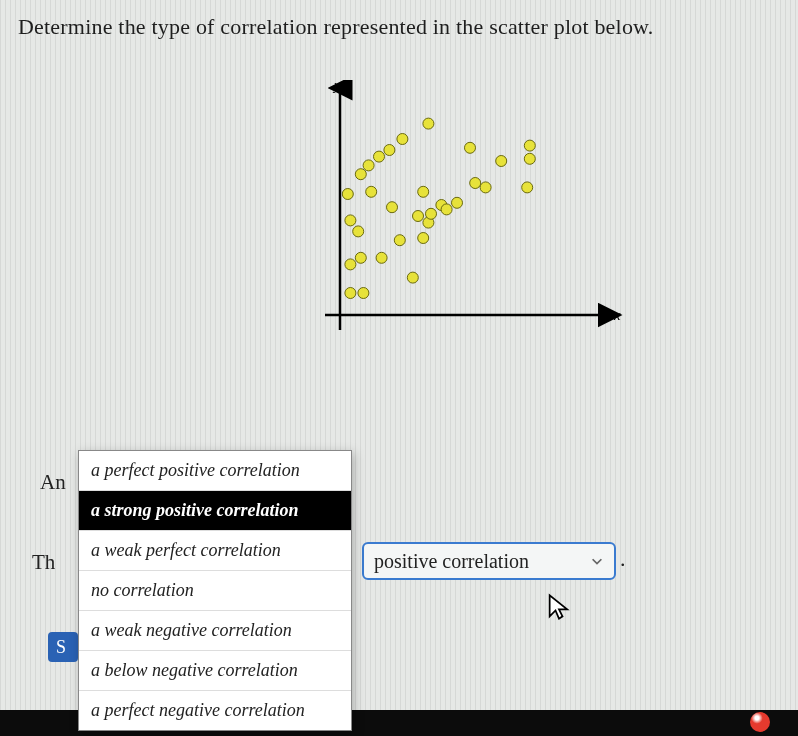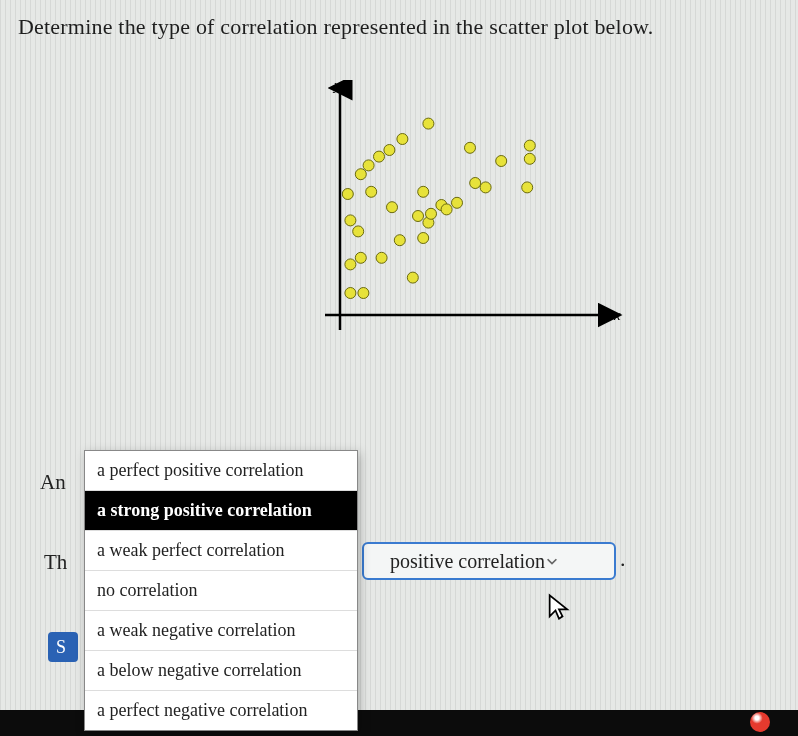--- a/index.html
+++ b/index.html
@@ -33,30 +33,31 @@
     width: 340px;
     height: 280px;
   }
   .chart-wrap svg { display: block; }
   .bg-text {
     position: absolute;
     font-size: 21px;
     color: #222;
   }
   .bg-an { left: 40px; top: 470px; }
-  .bg-th { left: 44px; top: 550px; }
+  .bg-th { left: 32px; top: 550px; }
   .dropdown-list {
     position: absolute;
-    left: 84px;
+    left: 78px;
     top: 450px;
     width: 274px;
     background: #fff;
     border: 1px solid #888;
     box-shadow: 2px 3px 10px rgba(0,0,0,0.25);
     z-index: 5;
+    font-style: italic;
   }
   .dropdown-list .opt {
     padding: 9px 12px;
     font-size: 18px;
     color: #222;
     border-bottom: 1px solid #ddd;
     cursor: pointer;
   }
   .dropdown-list .opt:last-child { border-bottom: none; }
   .dropdown-list .opt.selected {
@@ -68,22 +69,22 @@
     position: absolute;
     left: 362px;
     top: 542px;
     width: 254px;
     height: 38px;
     border: 2px solid #3a7bd0;
     border-radius: 6px;
     background: #f4f6f6;
     display: flex;
     align-items: center;
-    justify-content: flex-start;
-    padding: 0 10px 0 26px;
+    justify-content: space-between;
+    padding: 0 10px 0 10px;
     font-size: 20px;
     color: #222;
     z-index: 2;
   }
   .select-caret {
     width: 14px; height: 14px;
     color: #555;
   }
   .period {
     position: absolute;

